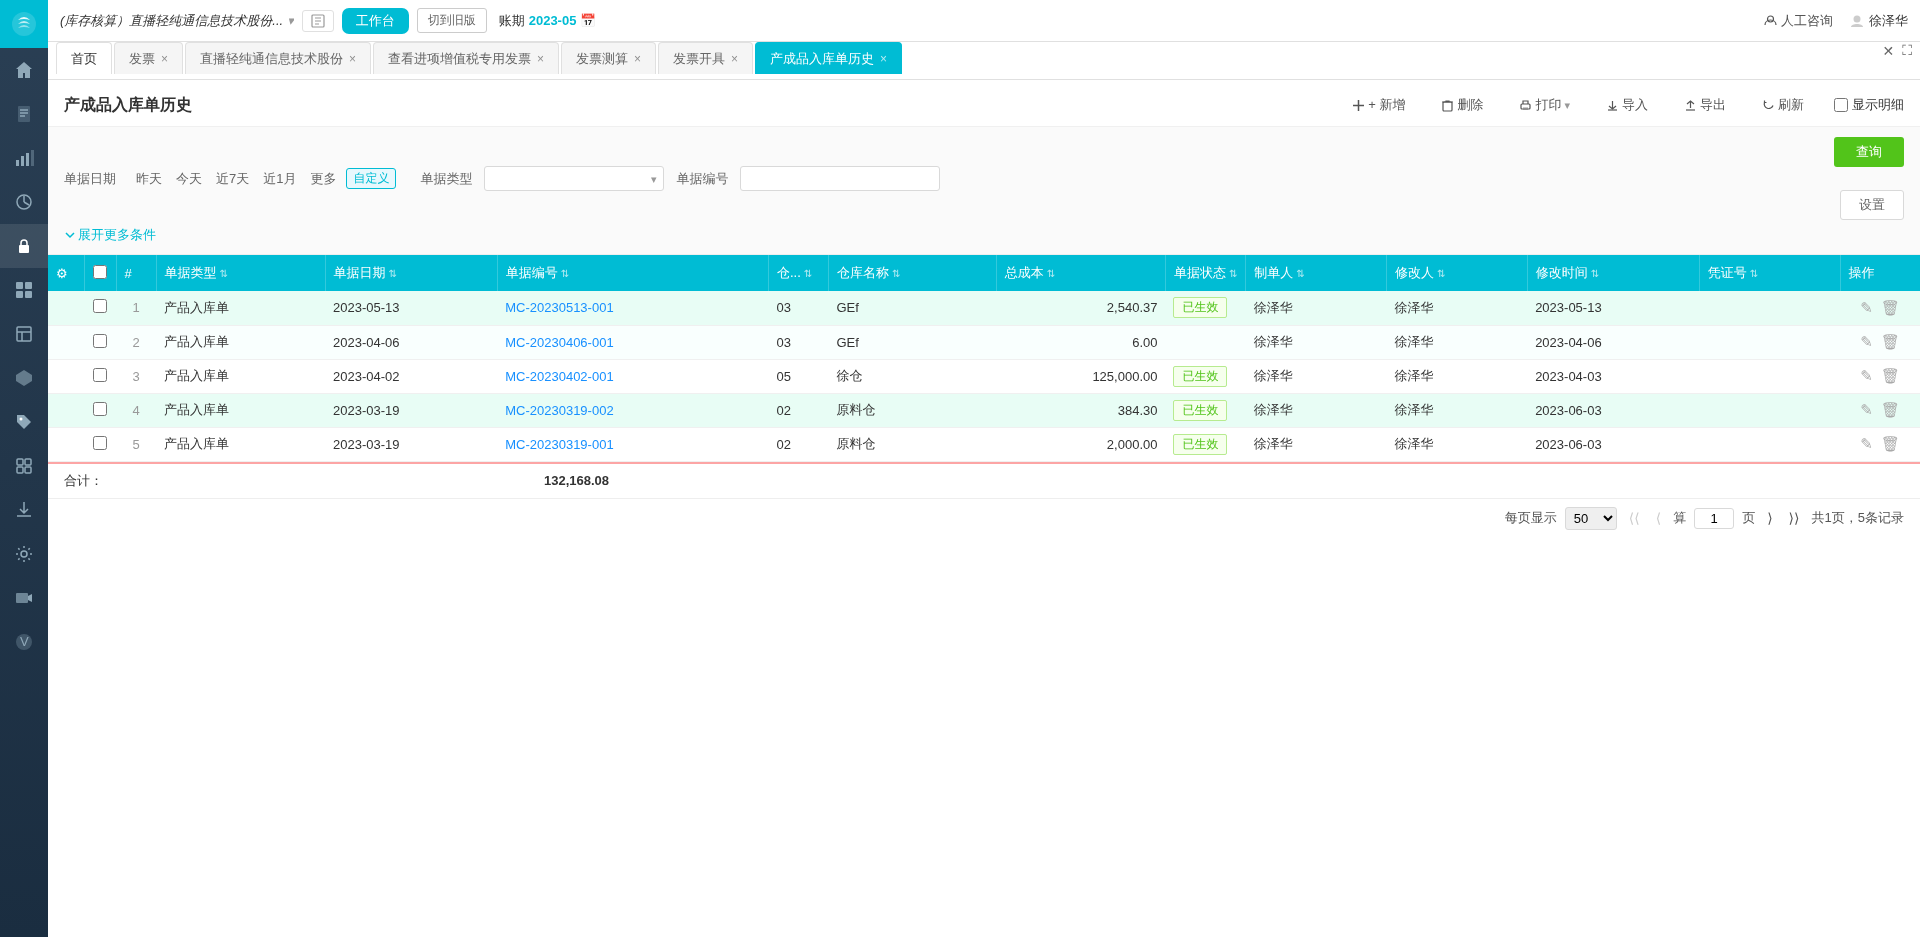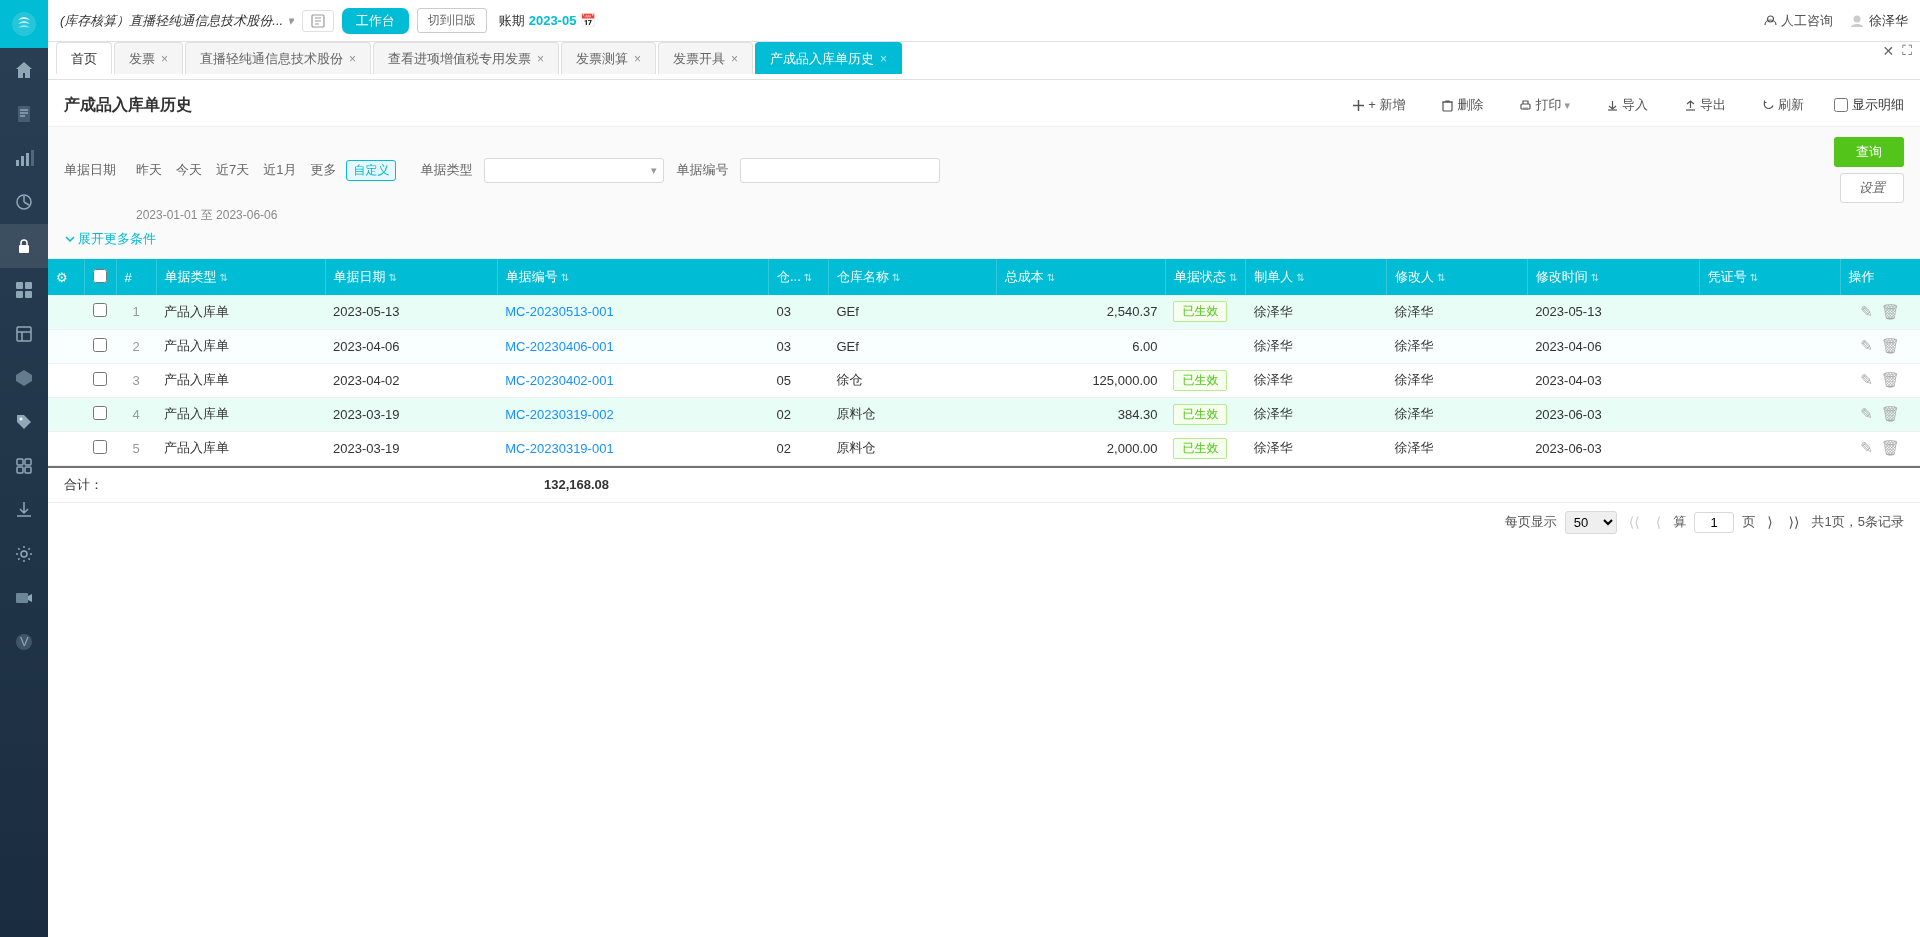--- a/index.html
+++ b/index.html
@@ -53,21 +53,21 @@
     .date-shortcut { color: #666; cursor: pointer; font-size: 13px; padding: 2px 4px; }
     .date-shortcut.more { color: #666; }
     .date-custom { background: #e8f8fd; color: #00bcd4; border: 1px solid #00bcd4; border-radius: 3px; padding: 1px 6px; font-size: 12px; cursor: pointer; }
     .date-range { color: #888; font-size: 12px; }
     .filter-select { border: 1px solid #d9d9d9; border-radius: 3px; padding: 4px 28px 4px 8px; color: #333; background: #fff; appearance: none; cursor: pointer; font-size: 13px; min-width: 180px; }
     .filter-input { border: 1px solid #d9d9d9; border-radius: 3px; padding: 4px 8px; font-size: 13px; width: 200px; }
     .filter-select-wrap { position: relative; display: inline-block; }
     .filter-select-wrap::after { content: '▾'; position: absolute; right: 8px; top: 50%; transform: translateY(-50%); color: #999; pointer-events: none; font-size: 11px; }
     .expand-more { color: #00bcd4; cursor: pointer; font-size: 13px; display: flex; align-items: center; gap: 2px; margin-top: 6px; }
     .btn-query { background: #52c41a; color: #fff; border: none; padding: 6px 22px; border-radius: 3px; cursor: pointer; font-size: 13px; }
-    .btn-set { background: #fff; color: #666; border: 1px solid #d9d9d9; padding: 5px 18px; border-radius: 3px; cursor: pointer; font-size: 13px; margin-top: 2px; font-style: italic; }
+    .btn-set { background: #fff; color: #666; border: 1px solid #d9d9d9; padding: 5px 18px; border-radius: 3px; cursor: pointer; font-size: 13px; margin-top: 19px; }
     .query-actions { display: flex; flex-direction: column; align-items: flex-end; gap: 4px; margin-left: auto; }
 
     
     .table-wrap { padding: 0 0; overflow: auto; }
     table { width: 100%; border-collapse: collapse; }
     thead tr { background: #00bcd4; color: #fff; height: 36px; }
     thead th { padding: 0 8px; text-align: left; font-weight: normal; font-size: 13px; border-right: 1px solid rgba(255,255,255,0.2); white-space: nowrap; cursor: pointer; }
     thead th:last-child { border-right: none; }
     thead th .th-inner { display: flex; align-items: center; gap: 3px; }
     thead th .sort-icon { font-size: 10px; opacity: 0.7; }
@@ -79,21 +79,21 @@
     .status-badge { display: inline-block; padding: 1px 8px; border-radius: 2px; font-size: 12px; border: 1px solid; }
     .status-active { background: #f6ffed; color: #52c41a; border-color: #b7eb8f; }
     .row-num { color: #999; text-align: center; }
     .col-check { width: 32px; text-align: center; }
     .col-settings { width: 36px; text-align: center; }
     .col-op { width: 80px; text-align: center; }
     .op-icons { display: flex; align-items: center; justify-content: center; gap: 8px; }
     .op-icon { color: #aaa; cursor: pointer; font-size: 15px; }
 
     
-    .table-footer { height: 36px; background: #fff; border-top: 2px solid #737373; display: flex; align-items: center; padding: 0 16px; color: #333; font-size: 13px; }
+    .table-footer { height: 36px; background: #fff; border-top: 2px solid #fca5a5; display: flex; align-items: center; padding: 0 16px; color: #333; font-size: 13px; }
     .footer-total-label { min-width: 80px; }
     .footer-total-value { color: #333; font-weight: bold; margin-left: 400px; }
 
     
     .pagination { height: 40px; background: #fff; border-top: 1px solid #eee; display: flex; align-items: center; justify-content: flex-end; padding: 0 16px; gap: 8px; font-size: 13px; color: #555; }
     .page-size-label { color: #555; }
     .page-size-select { border: 1px solid #d9d9d9; border-radius: 3px; padding: 2px 4px; font-size: 13px; }
     .pager-btn { border: none; background: none; color: #555; cursor: pointer; font-size: 14px; padding: 2px 4px; }
     .pager-btn:disabled { color: #ccc; cursor: default; }
     .pager-input { border: 1px solid #d9d9d9; border-radius: 3px; width: 40px; text-align: center; padding: 2px 4px; font-size: 13px; }
@@ -351,24 +351,20 @@
             </select>
           </div>
           <span class="filter-label">单据编号</span>
           <input type="text" class="filter-input" placeholder="" style="">
         </div>
         <div class="query-actions">
           <button class="btn-query">查询</button>
           <button class="btn-set">设置</button>
         </div>
       </div>
-      <div class="filter-row" style="margin-top:4px;">
-        <span style="width:56px;display:inline-block;"></span>
-        <span class="date-range">2023-01-01 至 2023-06-06</span>
-      </div>
       <div class="expand-more">
         <svg width="12" height="12" viewBox="0 0 12 12" fill="none">
             <path d="M2 4l4 4 4-4" stroke="#00bcd4" stroke-width="1.5"></path>
           </svg>
         <span>展开更多条件</span>
       </div>
     </div>
 
     <div class="table-wrap">
       <table>

